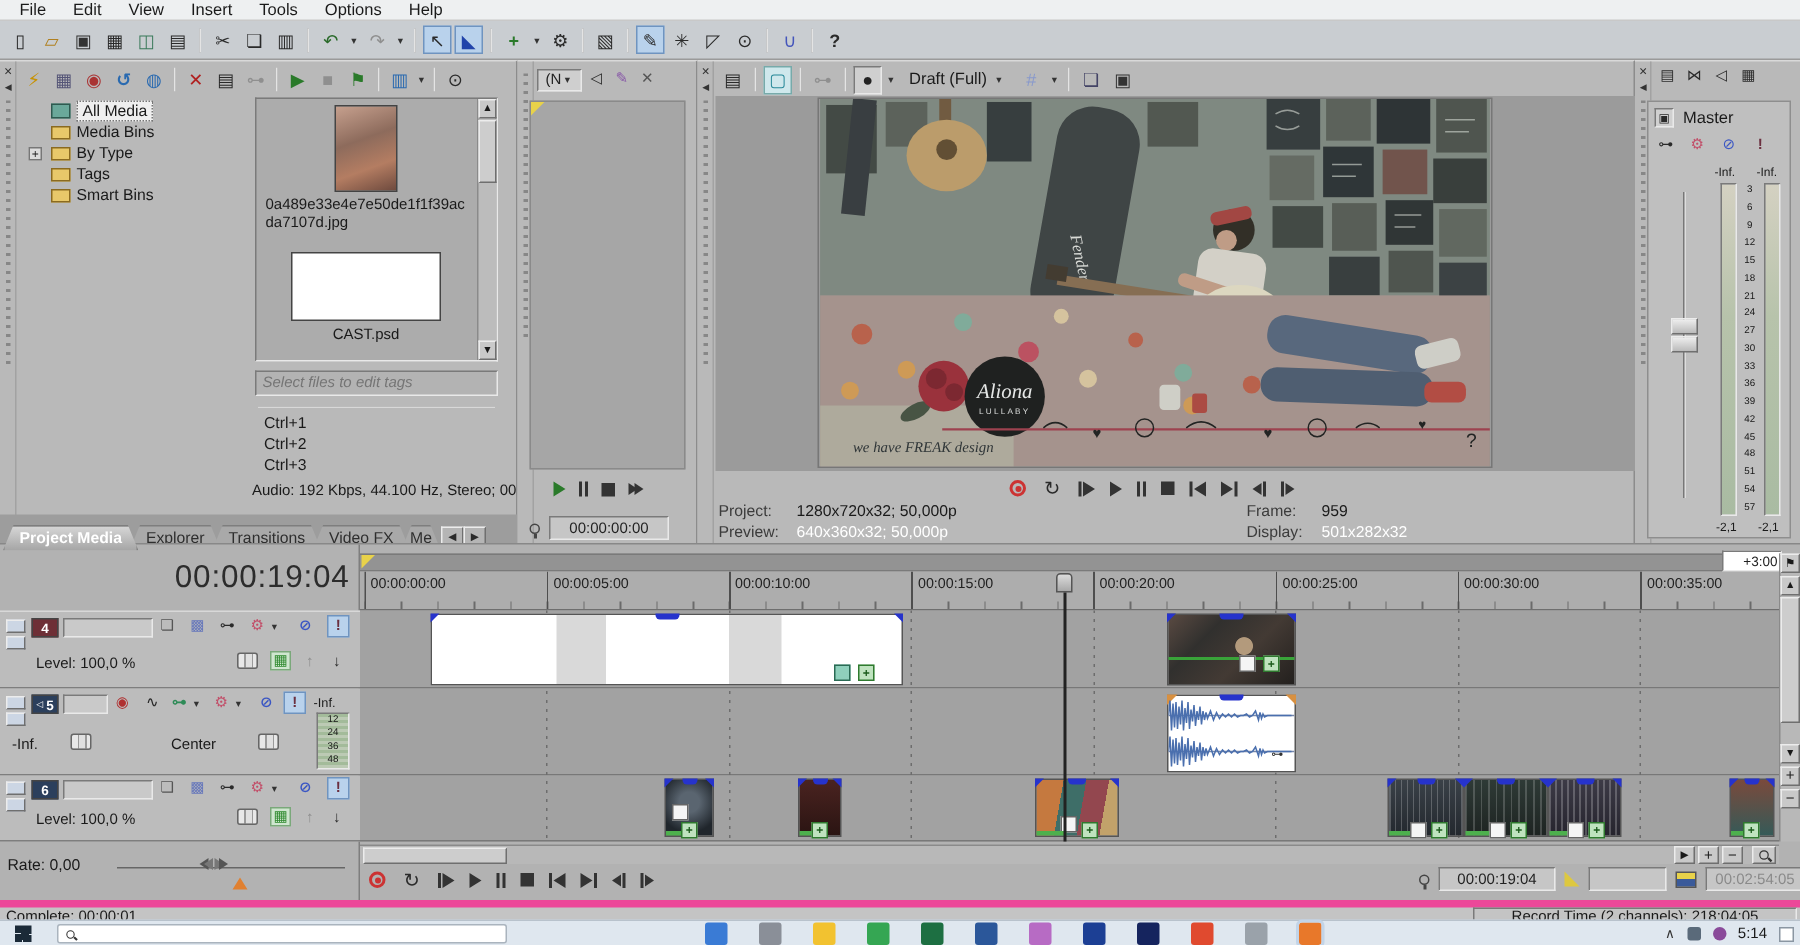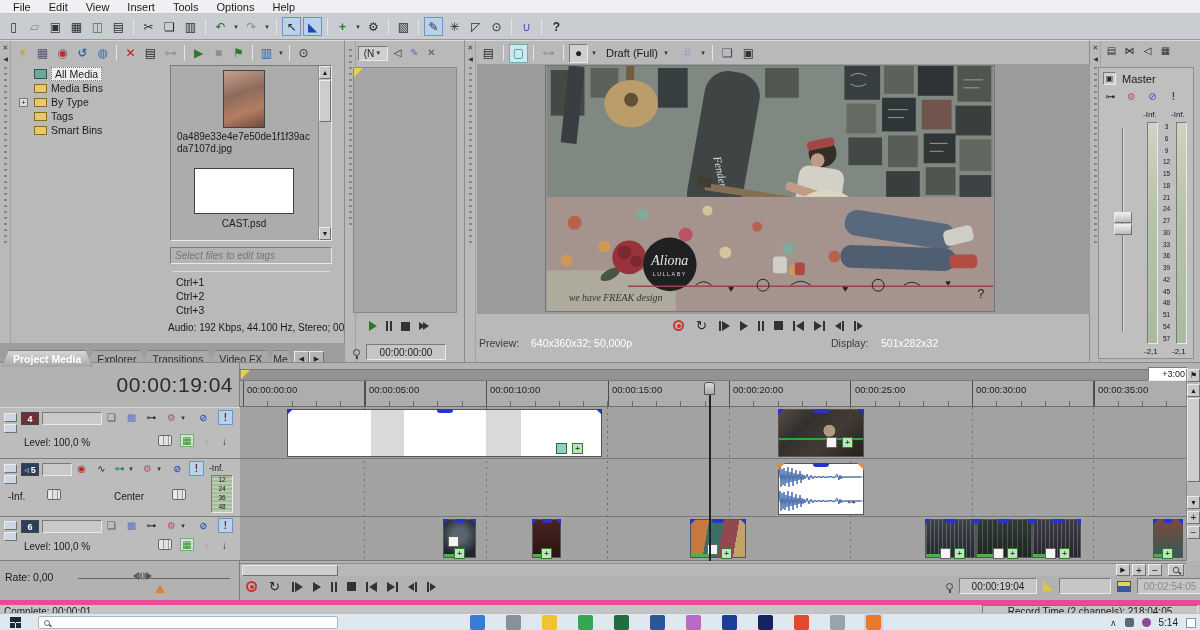--- a/index.html
+++ b/index.html
@@ -384,20 +384,26 @@
     <span class="flexr" style="gap:1px">
         <i class="trl sm2"></i>
         <i class="vbar"></i>
       </span>
     <span class="flexr" style="gap:1px">
         <i class="vbar"></i>
         <i class="trr sm2"></i>
       </span>
   </div>
   <div class="abs" style="left:14px;top:294px;width:600px;font-size:10.5px">
+    <div style="display:flex">
+      <span style="width:52px;color:#3c3c3c">Project:</span>
+      <span style="width:300px">1280x720x32; 50,000p</span>
+      <span style="width:50px;color:#3c3c3c">Frame:</span>
+      <span>959</span>
+    </div>
     <div style="display:flex;margin-top:2px">
       <span style="width:52px;color:#3c3c3c">Preview:</span>
       <span style="width:300px;color:#fff">640x360x32; 50,000p</span>
       <span style="width:50px;color:#3c3c3c">Display:</span>
       <span style="color:#fff">501x282x32</span>
     </div>
   </div>
 </div>
 
 <div class="panel" style="left:1090px;top:40px;width:110px;height:322px;border-right:none">

